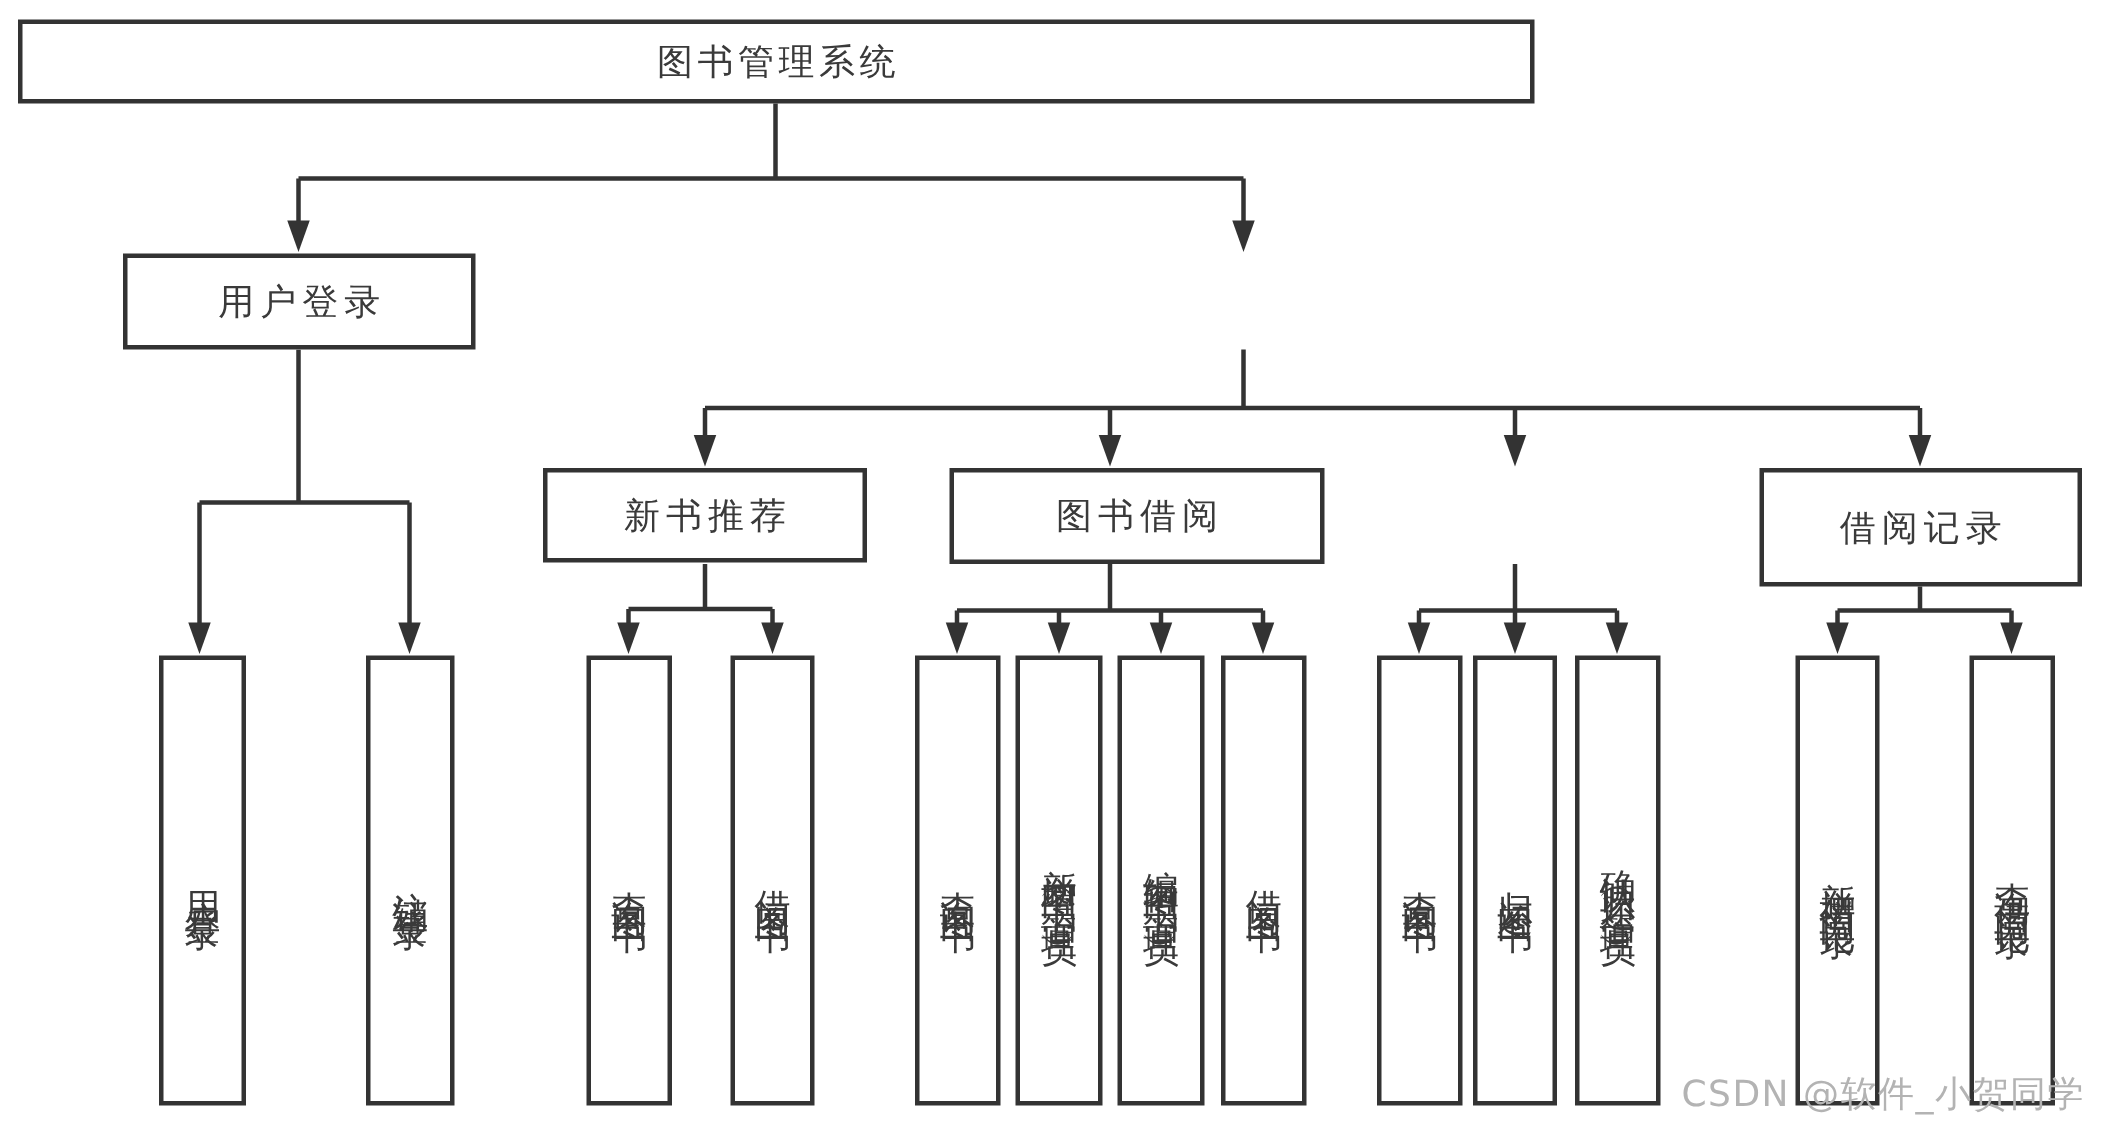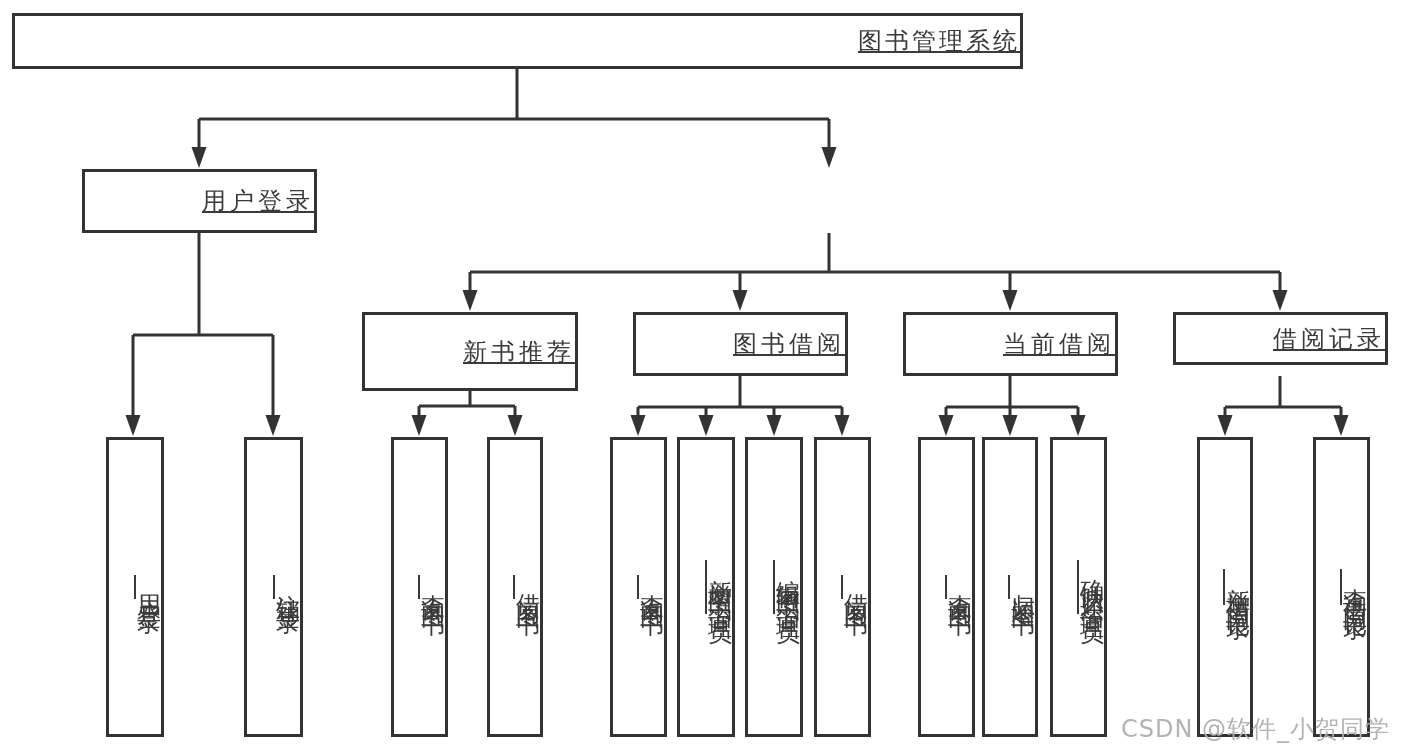--- a/index.html
+++ b/index.html
@@ -19,21 +19,21 @@
   }
   .wires{
     position:absolute;left:0;top:0;width:1405px;height:747px;
     color:var(--line);
   }
   .box{
     position:absolute;
     box-sizing:border-box;
     border:3px solid var(--line);
     background:var(--bg);
-    display:flex;align-items:center;justify-content:flex-end;text-decoration:underline;
+    display:flex;align-items:center;justify-content:center;
   }
   .hlabel{
     font-size:24px;
     letter-spacing:4px;
     white-space:nowrap;
     text-indent:4px; 
   }
   .root-label{letter-spacing:3px;text-indent:3px;}
   .vbox .vlabel{
     writing-mode:vertical-rl;
@@ -91,30 +91,27 @@
   </svg>
 
   <div class="box" style="left:12px;top:13px;width:1011px;height:56px">
     <span class="hlabel root-label">图书管理系统</span>
   </div>
 
   <div class="box" style="left:82px;top:169px;width:235px;height:64px">
     <span class="hlabel">用户登录</span>
   </div>
 
-  <div class="box" style="left:362px;top:312px;width:216px;height:79px">
+  <div class="box" style="left:362px;top:312px;width:216px;height:63px">
     <span class="hlabel">新书推荐</span>
   </div>
-  <div class="box" style="left:633px;top:312px;width:215px;height:64px">
+  <div class="box" style="left:633px;top:312px;width:250px;height:64px">
     <span class="hlabel">图书借阅</span>
   </div>
-  <div class="box" style="left:903px;top:312px;width:215px;height:64px">
-    <span class="hlabel">当前借阅</span>
-  </div>
-  <div class="box" style="left:1173px;top:312px;width:215px;height:53px">
+  <div class="box" style="left:1173px;top:312px;width:215px;height:79px">
     <span class="hlabel">借阅记录</span>
   </div>
 
   <div class="box vbox" style="left:106px;top:437px;width:58px;height:300px">
     <span class="vlabel">用户登录</span>
   </div>
   <div class="box vbox" style="left:244px;top:437px;width:59px;height:300px">
     <span class="vlabel">注销登录</span>
   </div>
 

